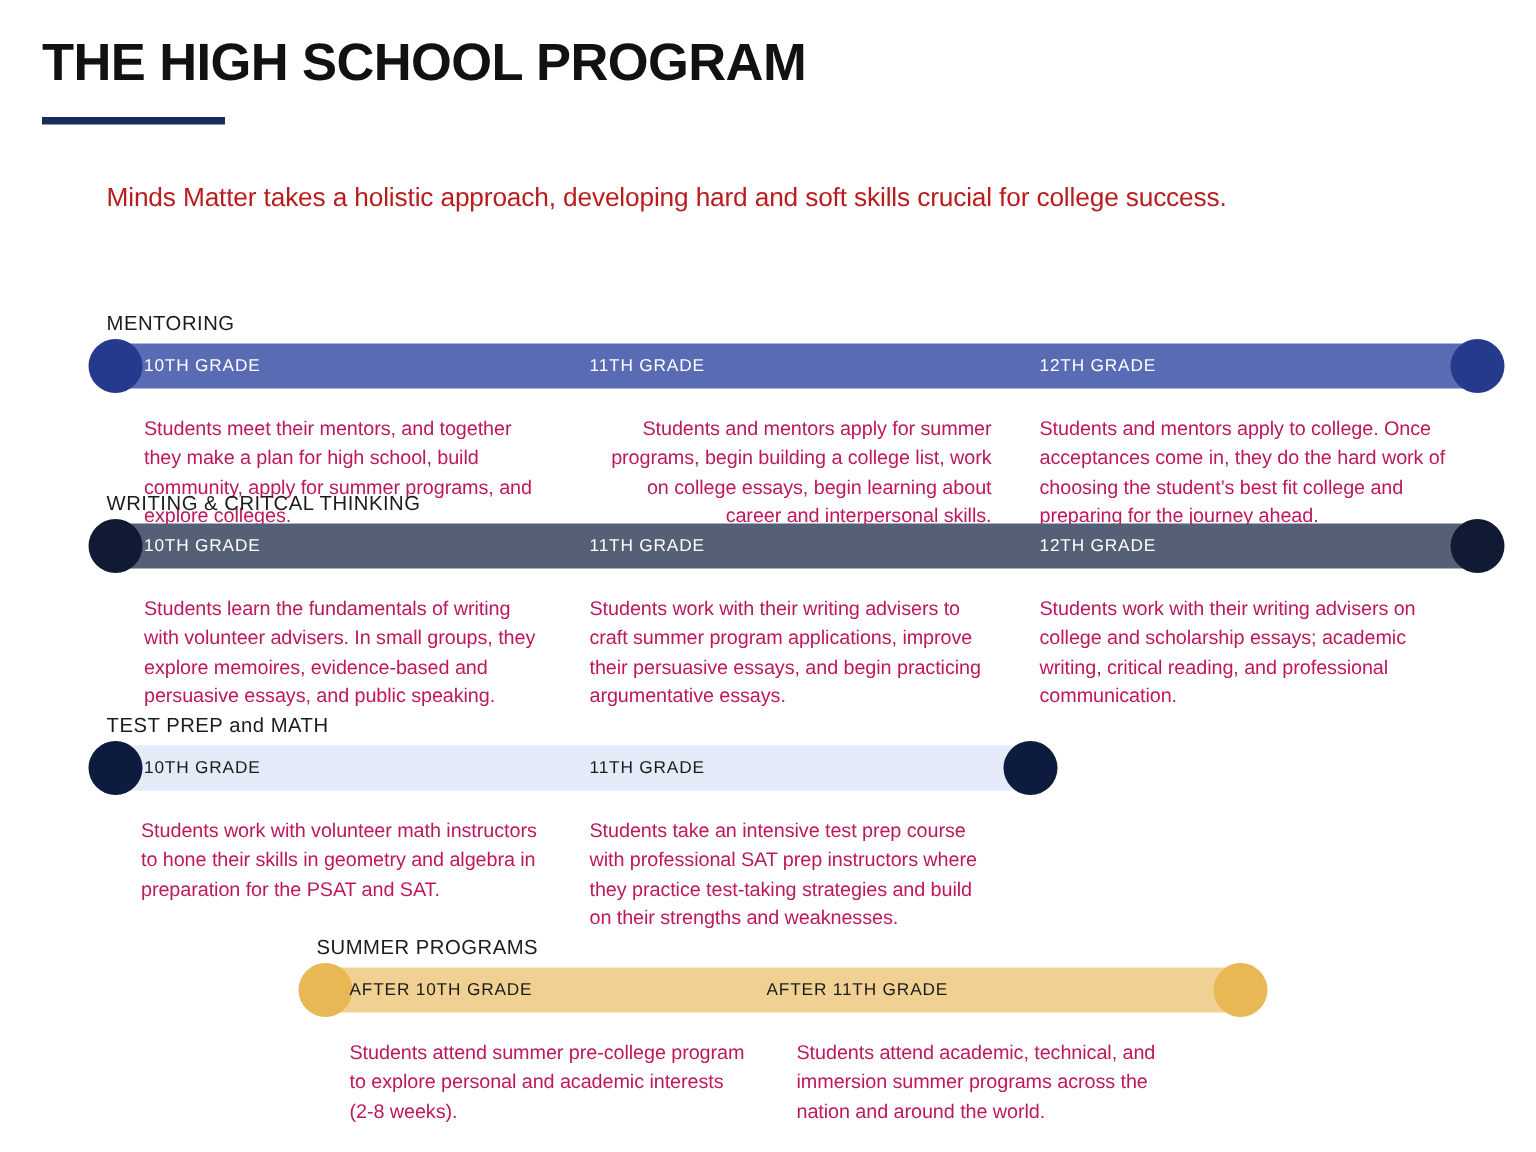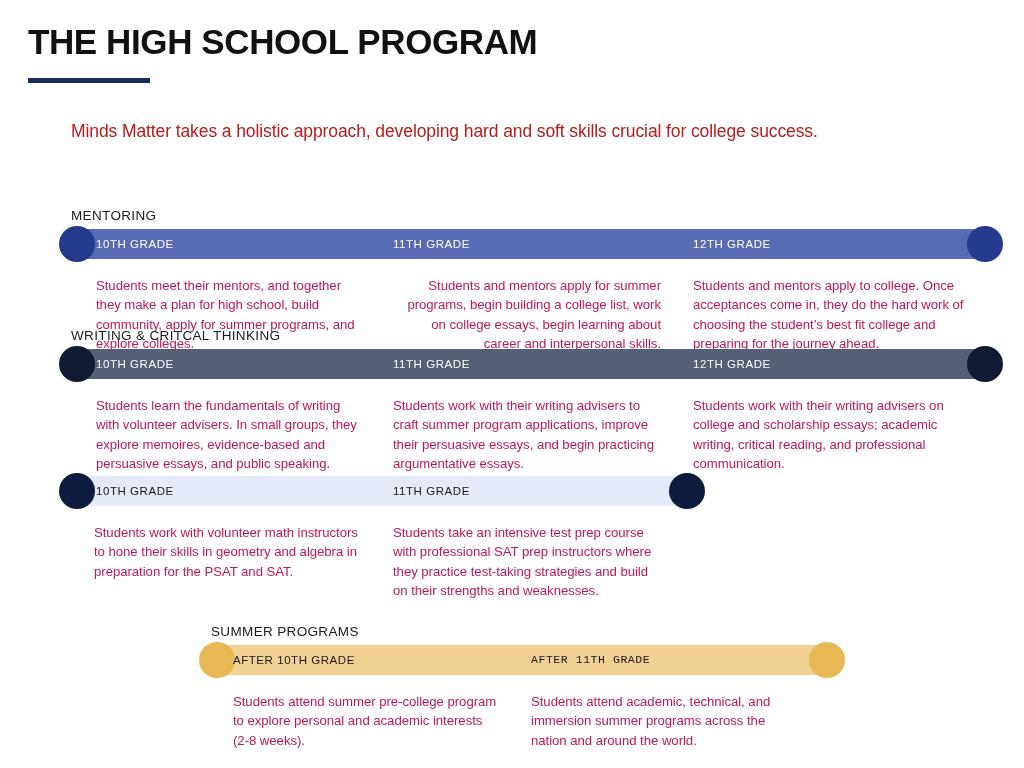--- a/index.html
+++ b/index.html
@@ -154,20 +154,21 @@
   </div>
 
   <div class="cols">
     <div class="col" style="left:25px; width:268px;">Students learn the fundamentals of writing with volunteer advisers. In small groups, they explore memoires, evidence-based and persuasive essays, and public speaking.</div>
     <div class="col" style="left:322px; width:272px;">Students work with their writing advisers to craft summer program applications, improve their persuasive essays, and begin practicing argumentative essays.</div>
     <div class="col" style="left:622px; width:268px;">Students work with their writing advisers on college and scholarship essays; academic writing, critical reading, and professional communication.</div>
   </div>
 </div>
 
 <div class="section" id="section-testprep">
+  <div class="section-label">TEST PREP and MATH</div>
 
   <div class="bar-wrap">
     <div class="bar" style="width:622px; background:#e4eaf7;"></div>
     <div class="end-dot left" style="background:#0d1b3e;"></div>
     <div class="end-dot" style="background:#0d1b3e; left:598px;"></div>
 
     <div class="grade-label" style="left:25px; color:#1a1a1a;">10TH GRADE</div>
     <div class="grade-label" style="left:322px; color:#1a1a1a;">11TH GRADE</div>
   </div>
 
@@ -179,20 +180,20 @@
 
 <div class="section" id="section-summer">
   <div class="section-label">SUMMER PROGRAMS</div>
 
   <div class="bar-wrap">
     <div class="bar" style="width:622px; background:#f0d193;"></div>
     <div class="end-dot left" style="background:#e8b854;"></div>
     <div class="end-dot" style="background:#e8b854; left:598px;"></div>
 
     <div class="grade-label" style="left:22px; color:#1a1a1a;">AFTER 10TH GRADE</div>
-    <div class="grade-label" style="left:320px; color:#1a1a1a;font-family:Liberation Mono, monospace;">AFTER 11TH GRADE</div>
+    <div class="grade-label" style="left:300px; color:#1a1a1a;">AFTER 11TH GRADE</div>
   </div>
 
   <div class="cols">
     <div class="col" style="left:22px; width:268px;">Students attend summer pre-college program to explore personal and academic interests (2-8 weeks).</div>
     <div class="col" style="left:320px; width:252px;">Students attend academic, technical, and immersion summer programs across the nation and around the world.</div>
   </div>
 </div>
 
 </body></html>

